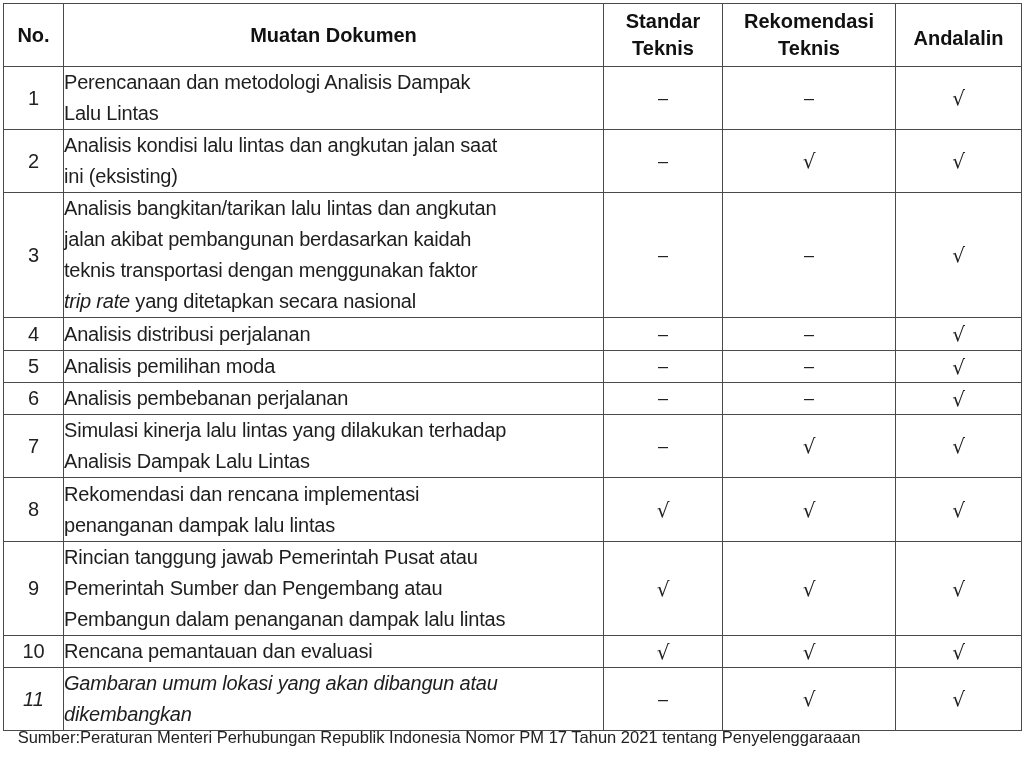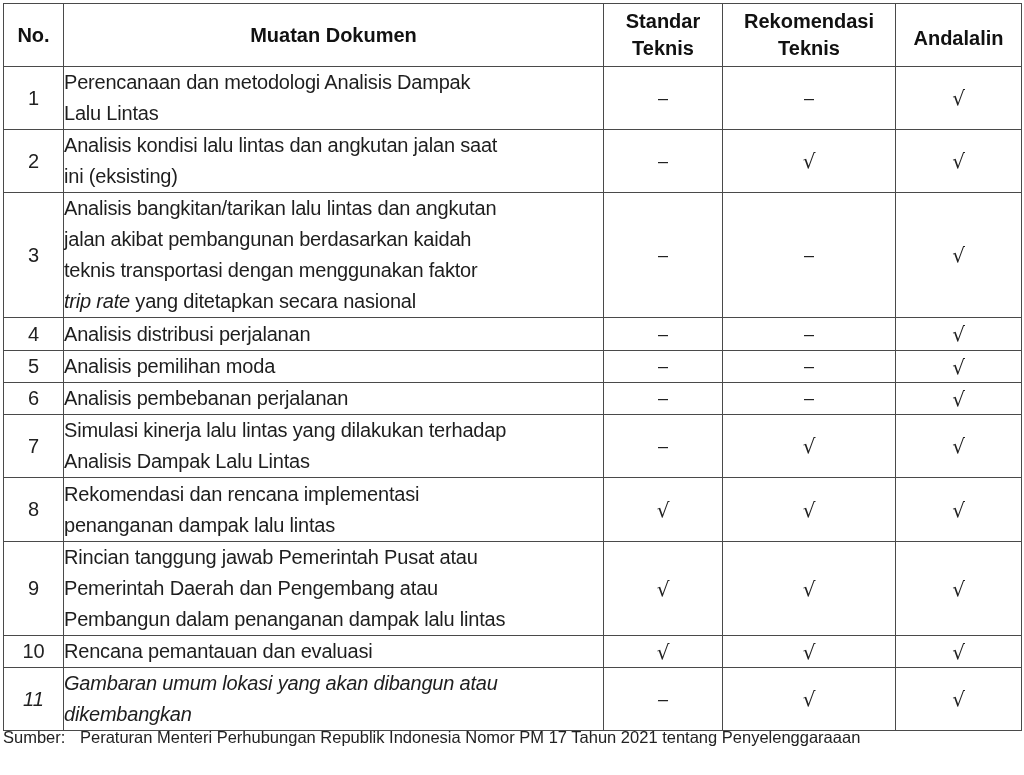--- a/index.html
+++ b/index.html
@@ -77,20 +77,21 @@
     font-size: 16.5px;
     line-height: 23px;
     color: #222;
   }
   .source .row {
     display: flex;
   }
   .source .label {
     width: 77px;
     flex: 0 0 auto;
+    text-align: right;
   }
   .source .text {
     flex: 1 1 auto;
   }
   .source .indent {
     padding-left: 77px;
   }
 </style>
 </head>
 <body>
@@ -195,21 +196,21 @@
           <div>penanganan dampak lalu lintas</div>
         </td>
         <td class="mark">√</td>
         <td class="mark">√</td>
         <td class="mark">√</td>
       </tr>
       <tr style="height: 94px;">
         <td class="no">9</td>
         <td class="muatan">
           <div>Rincian tanggung jawab Pemerintah Pusat atau</div>
-          <div>Pemerintah Daerah dan Pengembang atau</div>
+          <div>Pemerintah Sumber dan Pengembang atau</div>
           <div>Pembangun dalam penanganan dampak lalu lintas</div>
         </td>
         <td class="mark">√</td>
         <td class="mark">√</td>
         <td class="mark">√</td>
       </tr>
       <tr style="height: 31px;">
         <td class="no">10</td>
         <td class="muatan">
           <div>Rencana pemantauan dan evaluasi</div>

